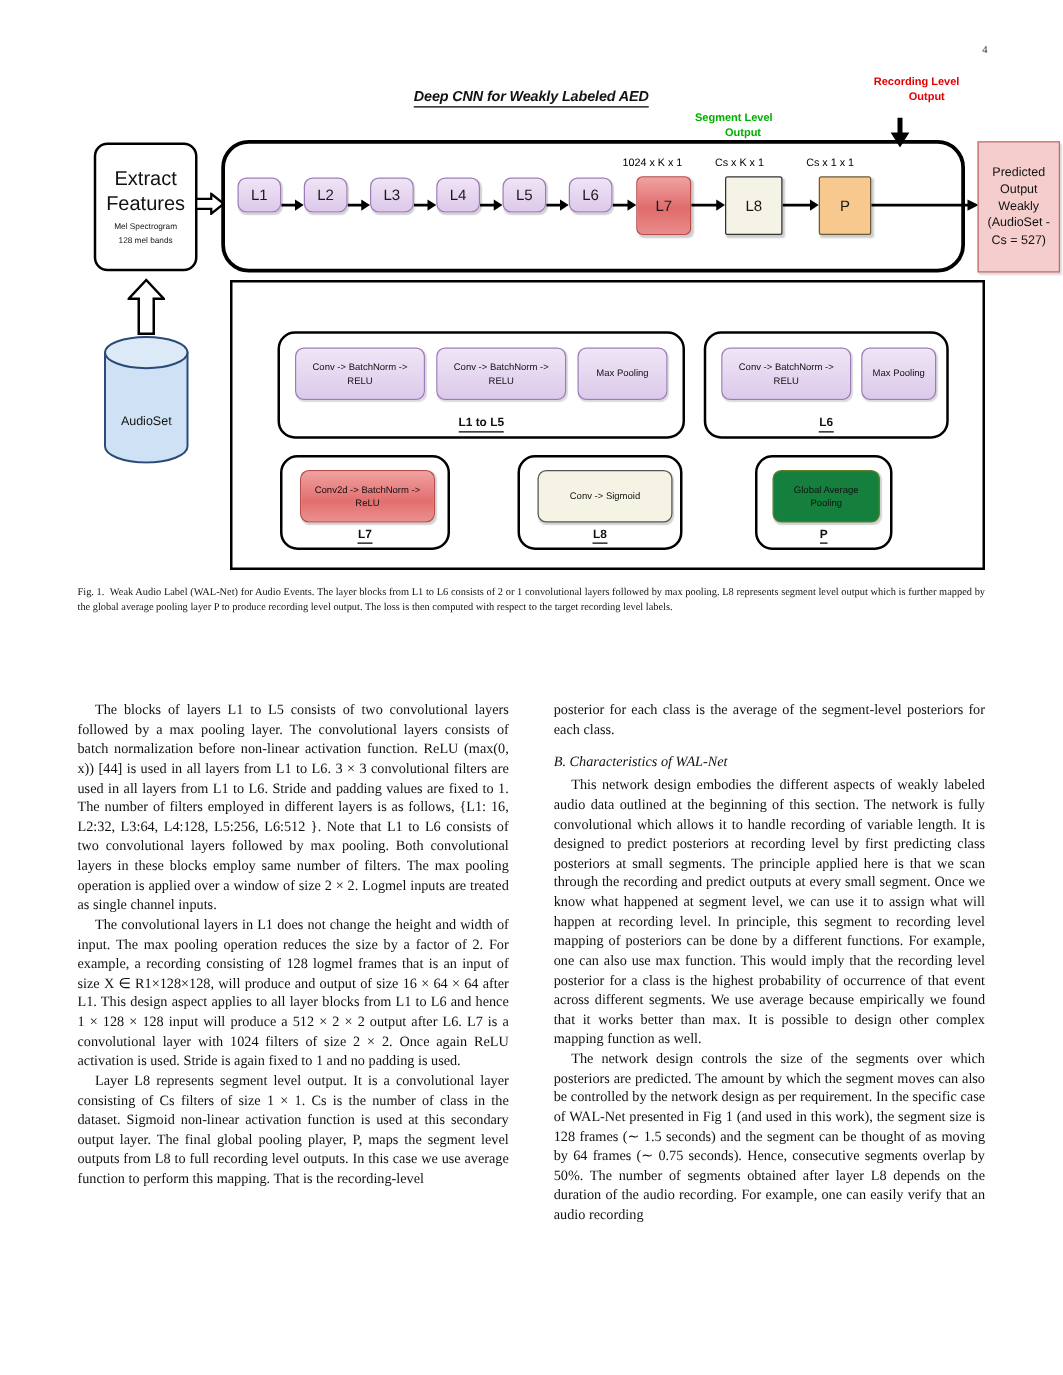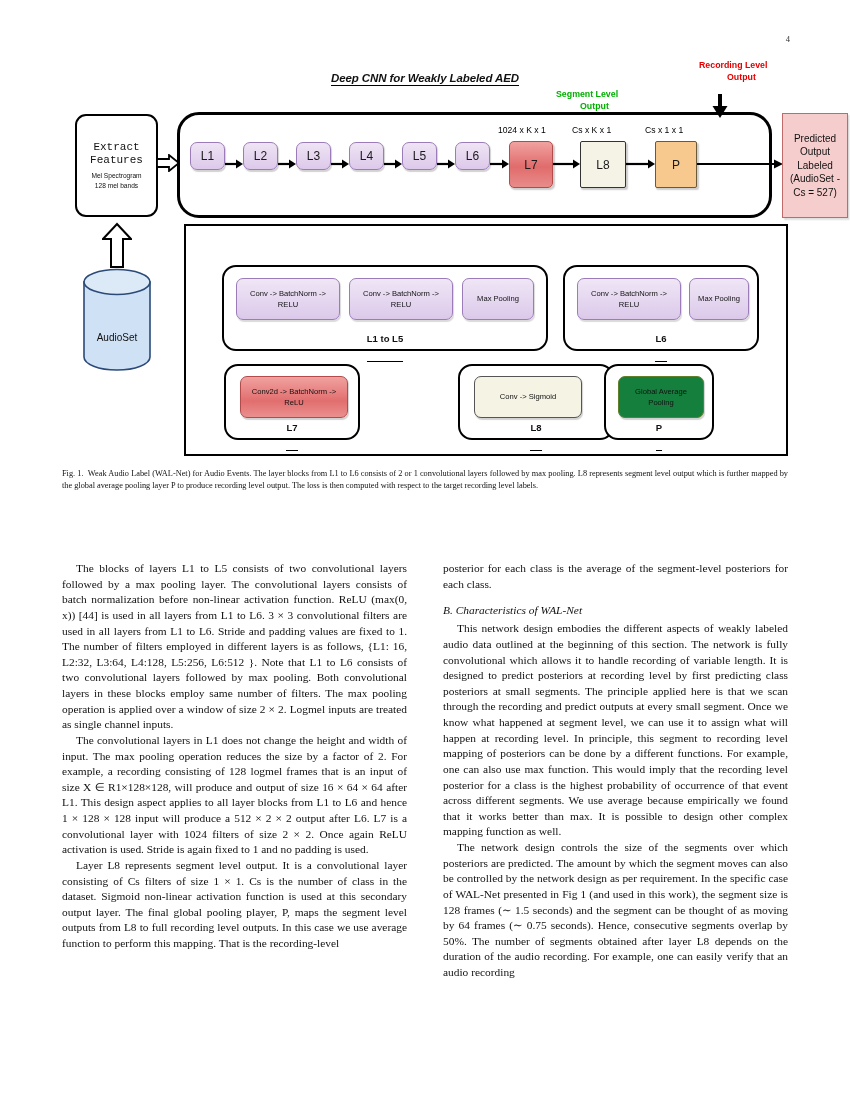--- a/index.html
+++ b/index.html
@@ -72,21 +72,21 @@
     border-radius: 11px;
     background: #fff;
     box-sizing: border-box;
     display: flex;
     flex-direction: column;
     align-items: center;
     justify-content: center;
     text-align: center;
     line-height: 1.25;
   }
-  .extract-title { font-size: 11px; font-family: Liberation Mono, monospace; }
+  .extract-title { font-size: 16px; }
   .extract-sub { font-size: 6.6px; margin-top: 4px; }
   .extract-sub2 { font-size: 6.6px; margin-top: 2px; }
 
   
   .up-arrow {
     position: absolute;
     left: 40px;
     top: 150px;
     width: 30px;
     height: 46px;
@@ -262,21 +262,21 @@
   }
   .group-label {
     position: absolute;
     bottom: 5px;
     left: 0;
     width: 100%;
     text-align: center;
     font-size: 9.5px;
     font-weight: bold;
   }
-  .group-label span { border-bottom: 1.3px solid #000; padding-bottom: 17px; }
+  .group-label span { border-bottom: 1.3px solid #000; padding-bottom: 1px; }
 
   .subchip {
     position: absolute;
     box-sizing: border-box;
     display: flex;
     align-items: center;
     justify-content: center;
     text-align: center;
     font-size: 7.6px;
     line-height: 1.5;
@@ -455,21 +455,21 @@
     <div class="rec-label" style="left:623px; top:0px;">Output</div>
 
     <svg class="down-arrow-thick" viewBox="0 0 16 24">
       <line x1="8" y1="0" x2="8" y2="14" stroke="#000" stroke-width="4"></line>
       <polygon points="0.5,12 15.5,12 8,24" fill="#000"></polygon>
     </svg>
 
     <div class="predicted-box">
       <div>Predicted</div>
       <div>Output</div>
-      <div>Labeled</div>
+      <div>Weakly</div>
       <div>(AudioSet -</div>
       <div>Cs = 527)</div>
     </div>
 
     <div class="bld-box">
 
       <div class="group" style="left:36px; top:39px; width:326px; height:86px;">
         <div class="subchip sub-purple" style="left:12px; top:11px; width:104px; height:42px;">
           <span><span>Conv -&gt; BatchNorm -&gt;</span><br><span>RELU</span></span>
         </div>
@@ -492,21 +492,21 @@
         <div class="group-label"><span>L6</span></div>
       </div>
 
       <div class="group" style="left:38px; top:138px; width:136px; height:76px;">
         <div class="subchip sub-red" style="left:14px; top:10px; width:108px; height:42px;">
           <span><span>Conv2d -&gt; BatchNorm -&gt;</span><br><span>ReLU</span></span>
         </div>
         <div class="group-label"><span>L7</span></div>
       </div>
 
-      <div class="group" style="left:228px; top:138px; width:156px; height:76px;margin-left:44px;">
+      <div class="group" style="left:228px; top:138px; width:132px; height:76px;">
         <div class="subchip sub-cream" style="left:14px; top:10px; width:108px; height:42px;">
           <span>Conv -&gt; Sigmoid</span>
         </div>
         <div class="group-label"><span>L8</span></div>
       </div>
 
       <div class="group" style="left:418px; top:138px; width:110px; height:76px;">
         <div class="subchip sub-green" style="left:12px; top:10px; width:86px; height:42px;">
           <span><span>Global Average</span><br><span>Pooling</span></span>
         </div>

